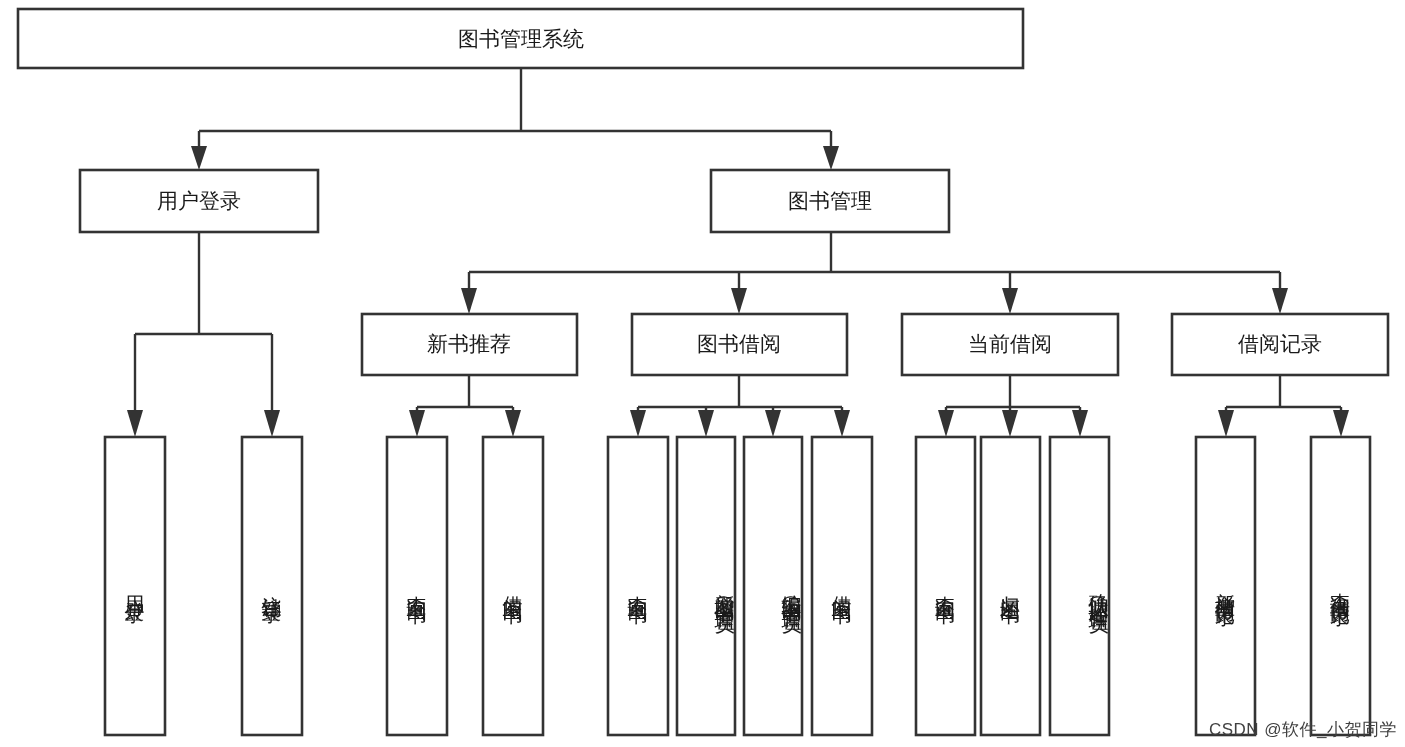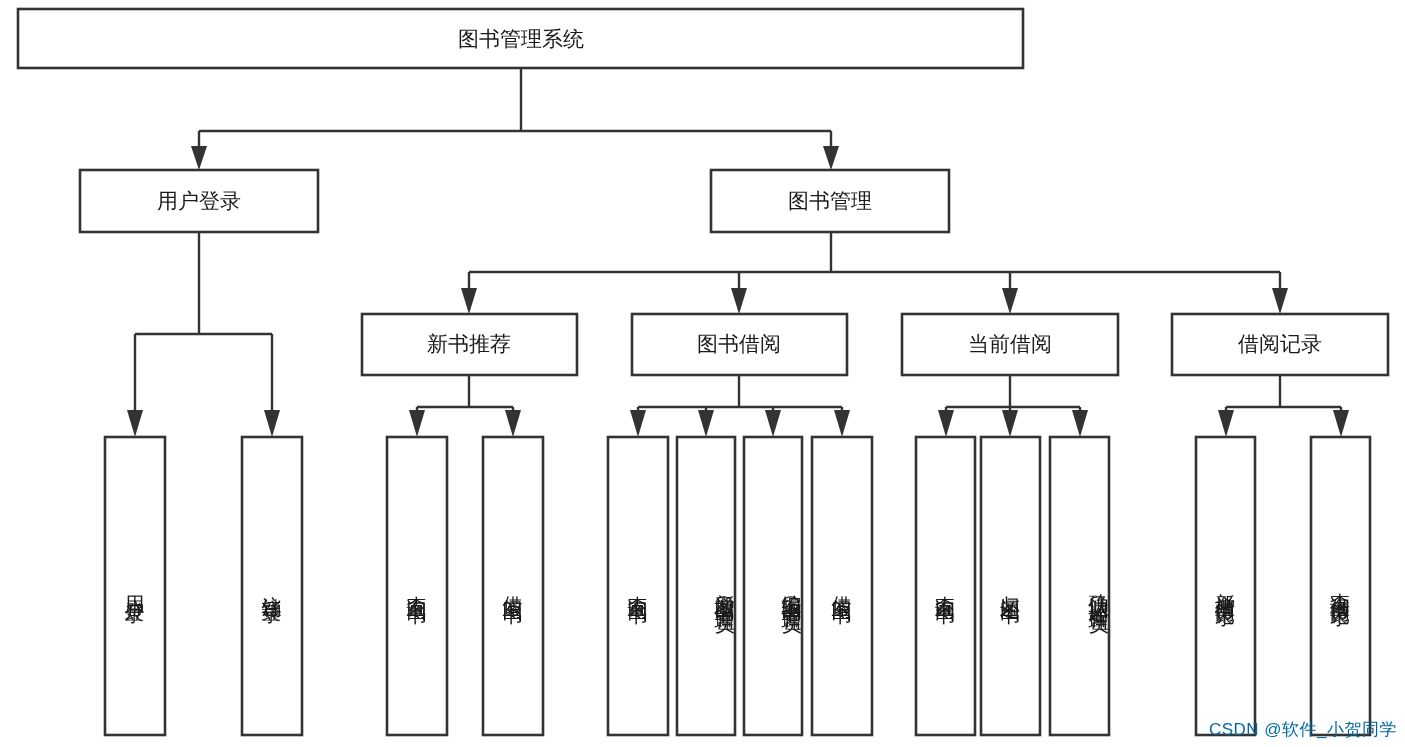--- a/index.html
+++ b/index.html
@@ -63,21 +63,21 @@
     justify-content: center;
     white-space: nowrap;
     pointer-events: none;
   }
   .watermark {
     position: absolute;
     right: 8px;
     bottom: 6px;
     font-family: "Liberation Sans", "DejaVu Sans", sans-serif;
     font-size: 17px;
-    color: #0369a1;
+    color: #404040;
     letter-spacing: 0.5px;
     white-space: nowrap;
   }
 </style>
 </head>
 <body>
 
 <div id="diagram-root">
 
   <svg class="flow" viewBox="0 0 1405 747">

